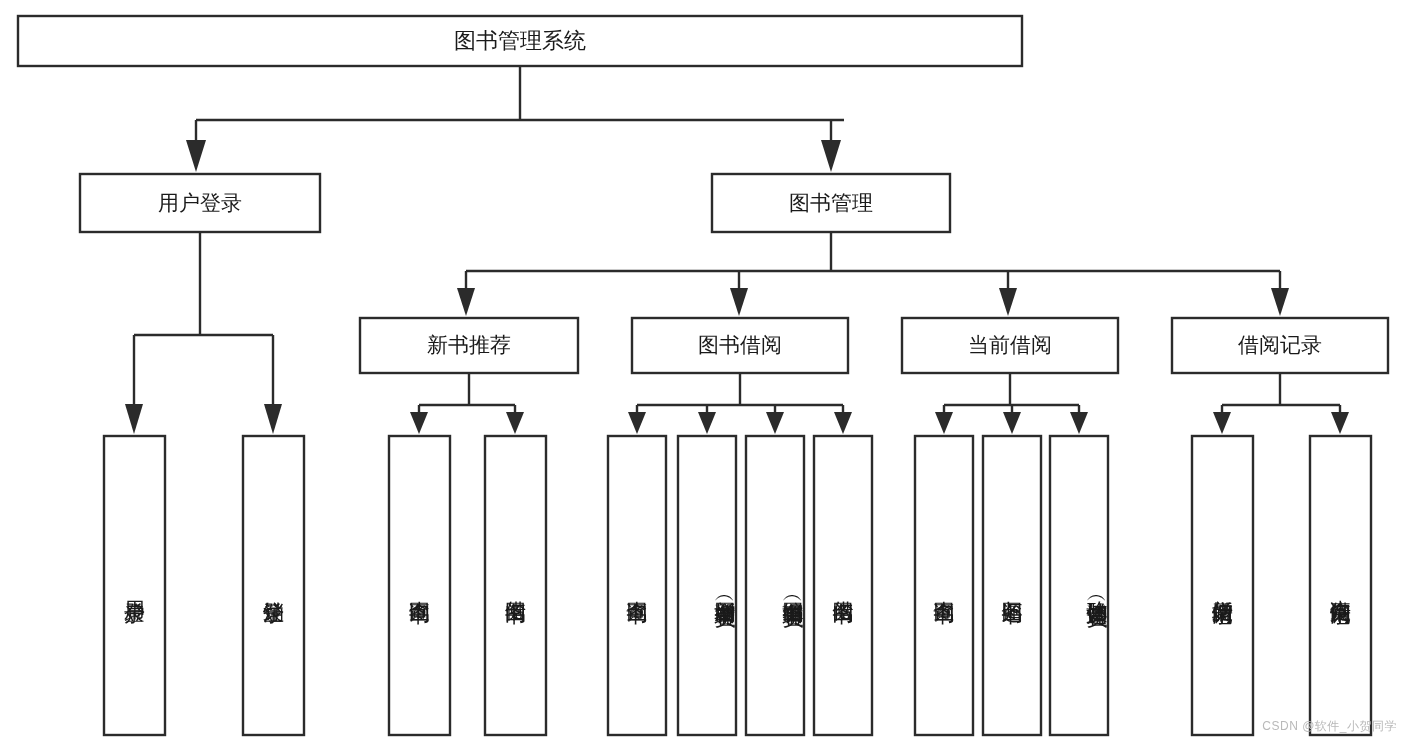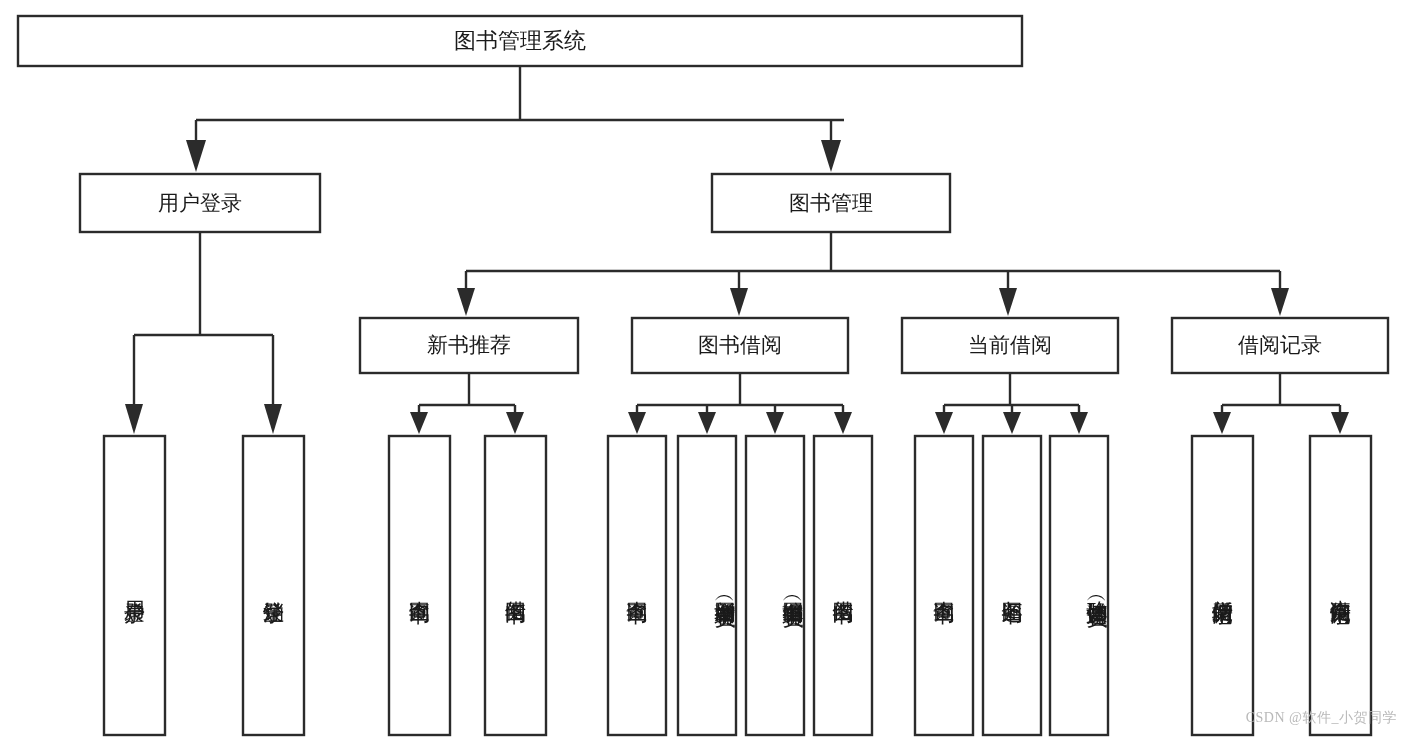--- a/index.html
+++ b/index.html
@@ -56,23 +56,23 @@
     display: flex;
     align-items: center;
     justify-content: center;
     text-align: center;
     white-space: nowrap;
     pointer-events: none;
   }
   .watermark {
     position: absolute;
     right: 8px;
-    bottom: 20px;
-    font-family: Liberation Serif, serif;
-    font-size: 14px;
+    bottom: 12px;
+    font-family: Liberation Sans, sans-serif;
+    font-size: 12px;
     color: #b9b9b9;
     letter-spacing: 0.5px;
     white-space: nowrap;
   }
 </style>
 </head>
 <body>
 
 <svg id="diagram" viewBox="0 0 1405 747" xmlns="http://www.w3.org/2000/svg">
 

